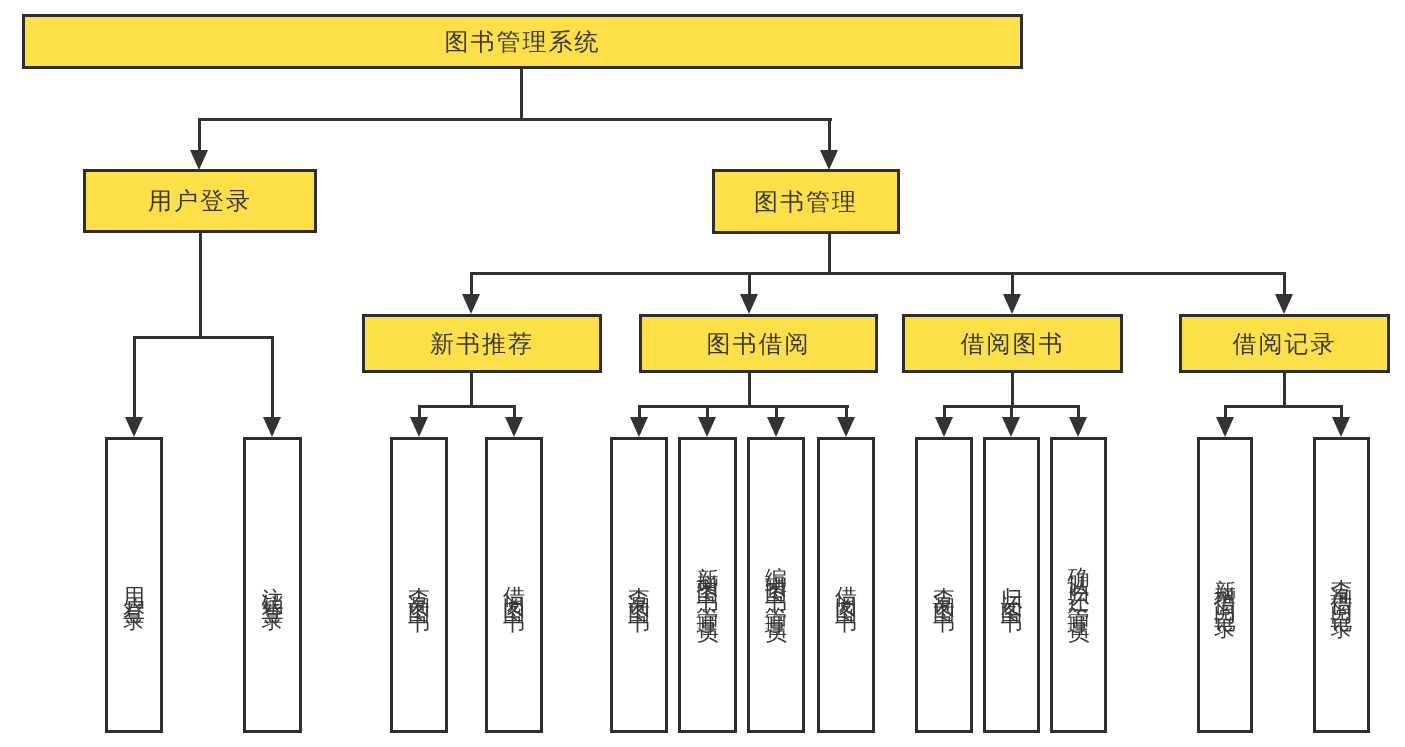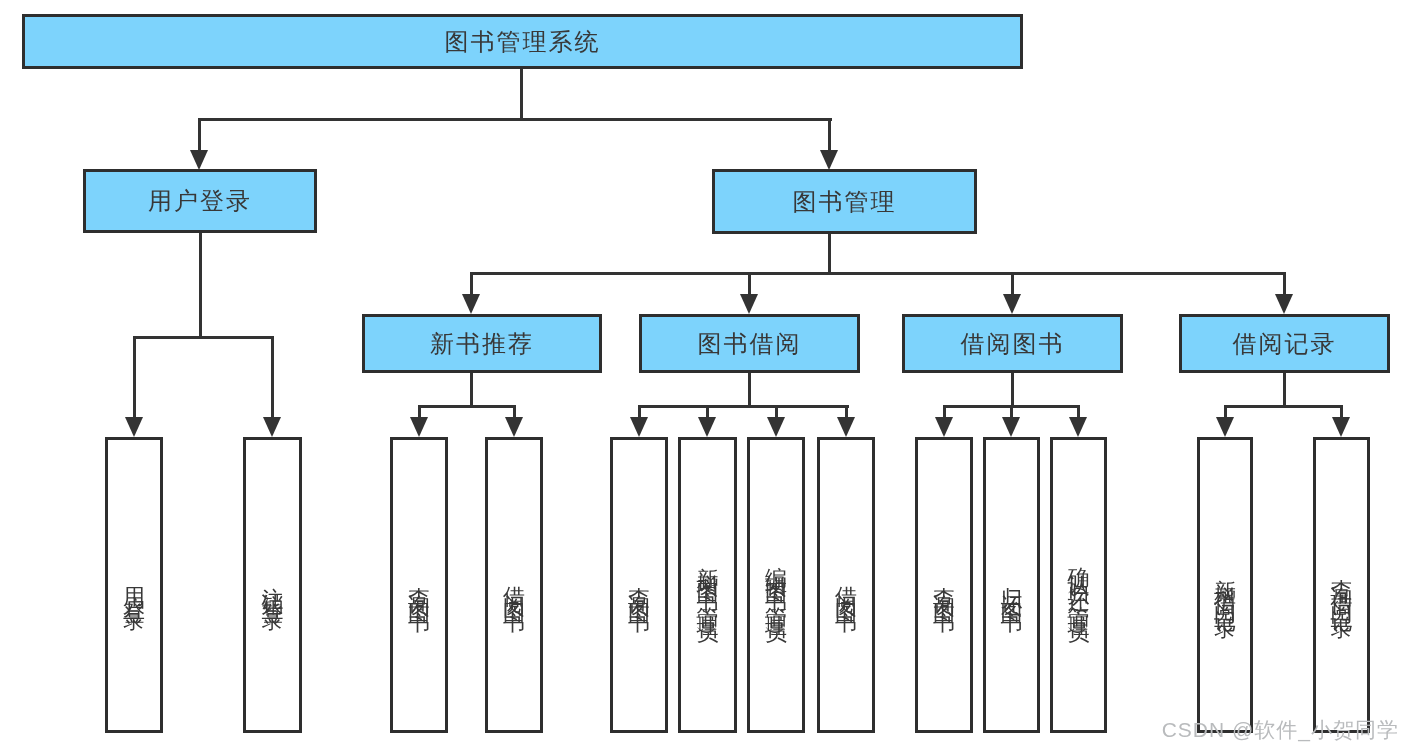--- a/index.html
+++ b/index.html
@@ -8,21 +8,21 @@
     width: 1405px;
     height: 747px;
     background: #ffffff;
     font-family: "Liberation Sans", sans-serif;
     overflow: hidden;
   }
   
   .hbox {
     position: absolute;
     box-sizing: border-box;
-    background: #7dd3fc;
+    background: #fde047;
     border: 3px solid #2e2e2e;
     display: flex;
     align-items: center;
     justify-content: center;
     font-size: 24px;
     letter-spacing: 2px;
     color: #383838;
     white-space: nowrap;
   }
   
@@ -71,21 +71,21 @@
   <div class="vline" style="left:520px; top:69px; height:50px;"></div>
   <div class="hline" style="left:198px; top:118px; width:634px;"></div>
   <div class="vline" style="left:198px; top:118px; height:34px;"></div>
   <div class="arrow" style="left:190px; top:150px;"></div>
   <div class="vline" style="left:828px; top:118px; height:34px;"></div>
   <div class="arrow" style="left:820px; top:150px;"></div>
 
   <div class="hbox" style="left:83px; top:169px; width:234px; height:64px;">
     <span>用户登录</span>
   </div>
-  <div class="hbox" style="left:712px; top:169px; width:265px; height:65px;">
+  <div class="hbox" style="left:712px; top:169px; width:188px; height:65px;">
     <span>图书管理</span>
   </div>
 
   <div class="vline" style="left:199px; top:233px; height:103px;"></div>
   <div class="hline" style="left:133px; top:336px; width:141px;"></div>
   <div class="vline" style="left:133px; top:336px; height:83px;"></div>
   <div class="arrow" style="left:125px; top:417px;"></div>
   <div class="vline" style="left:271px; top:336px; height:83px;"></div>
   <div class="arrow" style="left:263px; top:417px;"></div>
 
@@ -96,21 +96,21 @@
   <div class="vline" style="left:748px; top:272px; height:24px;"></div>
   <div class="arrow" style="left:740px; top:294px;"></div>
   <div class="vline" style="left:1011px; top:272px; height:24px;"></div>
   <div class="arrow" style="left:1003px; top:294px;"></div>
   <div class="vline" style="left:1283px; top:272px; height:24px;"></div>
   <div class="arrow" style="left:1275px; top:294px;"></div>
 
   <div class="hbox" style="left:362px; top:314px; width:240px; height:59px;">
     <span>新书推荐</span>
   </div>
-  <div class="hbox" style="left:639px; top:314px; width:221px; height:59px;">
+  <div class="hbox" style="left:639px; top:314px; width:239px; height:59px;">
     <span>图书借阅</span>
   </div>
   <div class="hbox" style="left:902px; top:314px; width:221px; height:59px;">
     <span>借阅图书</span>
   </div>
   <div class="hbox" style="left:1179px; top:314px; width:211px; height:59px;">
     <span>借阅记录</span>
   </div>
 
   <div class="vline" style="left:470px; top:373px; height:34px;"></div>
@@ -184,15 +184,14 @@
     <span>确认归还（管理员）</span>
   </div>
 
   <div class="vbox" style="left:1197px; top:437px; width:56px; height:296px;">
     <span>新增借阅记录</span>
   </div>
   <div class="vbox" style="left:1313px; top:437px; width:57px; height:296px;">
     <span>查询借阅记录</span>
   </div>
 
-  <div class="watermark">CSDN @软件_小贺同学</div>
 
 </div>
 
 </body></html>

